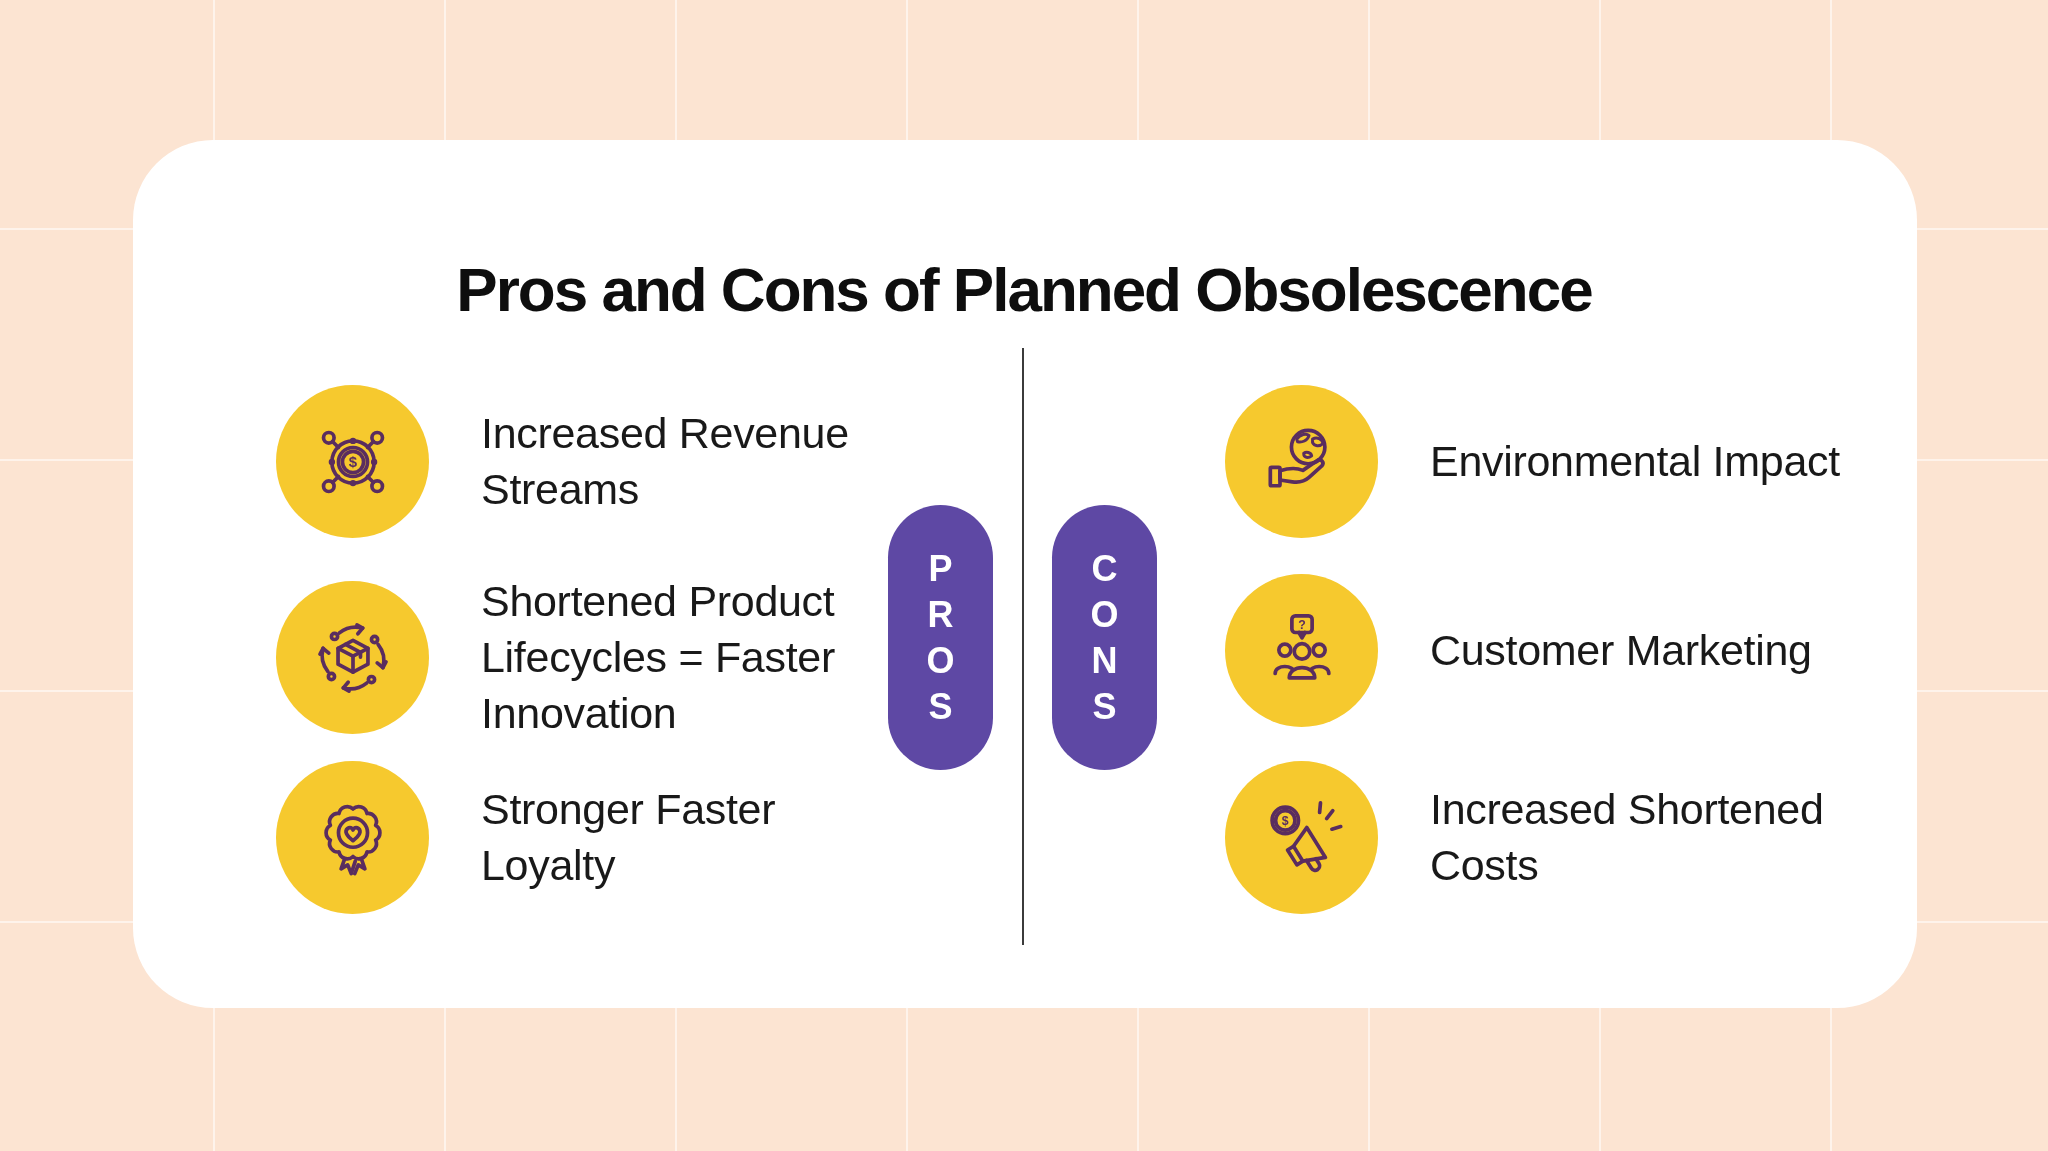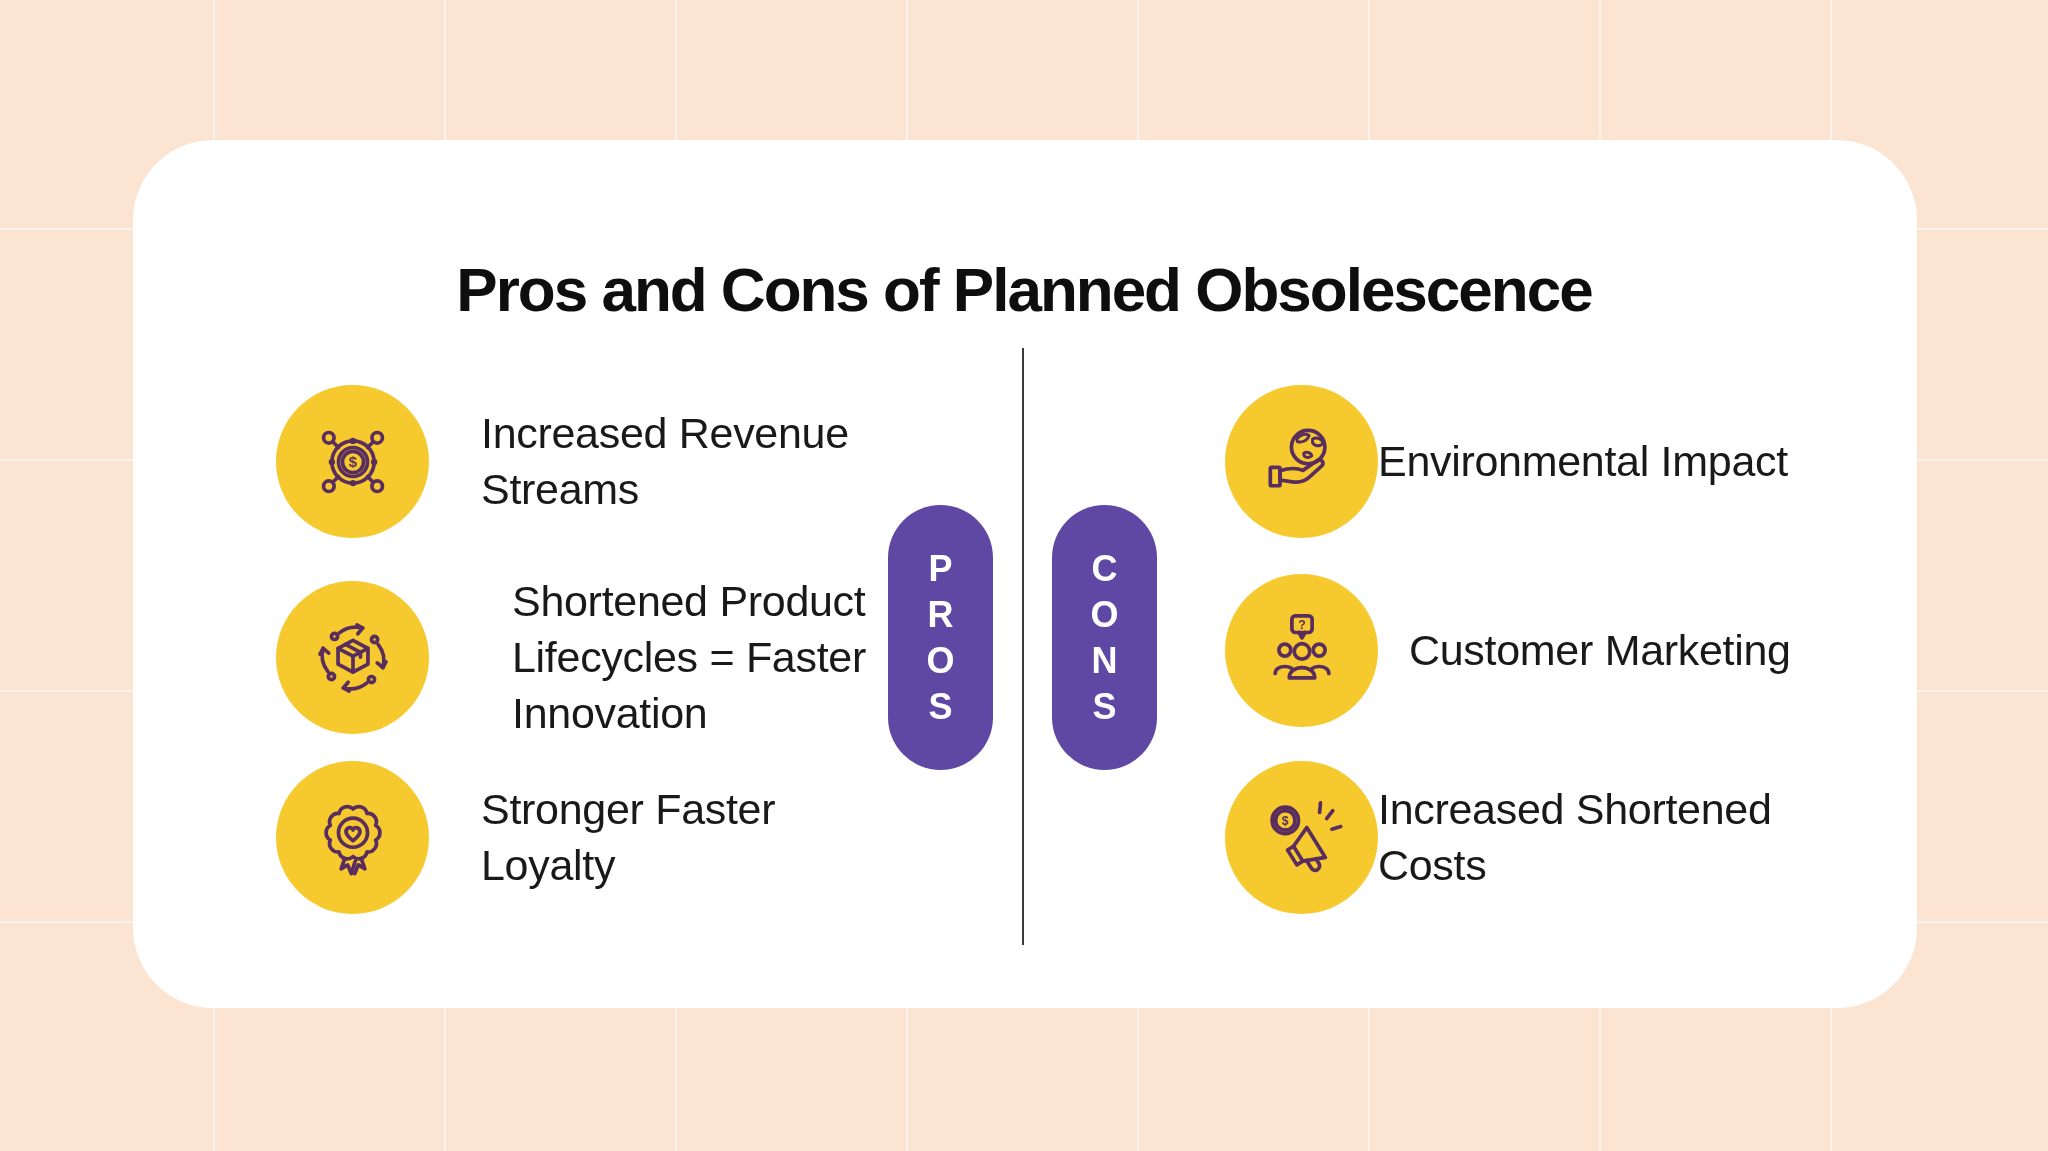--- a/index.html
+++ b/index.html
@@ -30,22 +30,22 @@
   }
   .row .bubble{
     width:153px;height:153px;border-radius:50%;
     background:#f6c92e;flex:0 0 auto;
     display:flex;align-items:center;justify-content:center;
   }
   .row .label{
     font-size:43px;line-height:1.3;color:#191919;letter-spacing:-0.3px;
   }
   .row.left  .label{margin-left:52px;width:440px;}
-  .row.right .label{width:500px;}
-  .r1{top:385px;} .r2{top:574px;gap:31px;} .r3{top:761px;}
+  .row.right .label{margin-left:52px;width:500px;}
+  .r1{top:385px;} .r2{top:574px;} .r3{top:761px;}
   .row.left{left:276px;}
   .row.right{left:1225px;}
   .divider{
     position:absolute;left:1022px;top:348px;width:2px;height:597px;
     background:#3b3b3b;
   }
   .pill{
     position:absolute;top:505px;width:105px;height:265px;border-radius:53px;
     background:#5e48a4;
     display:flex;flex-direction:column;align-items:center;justify-content:center;

